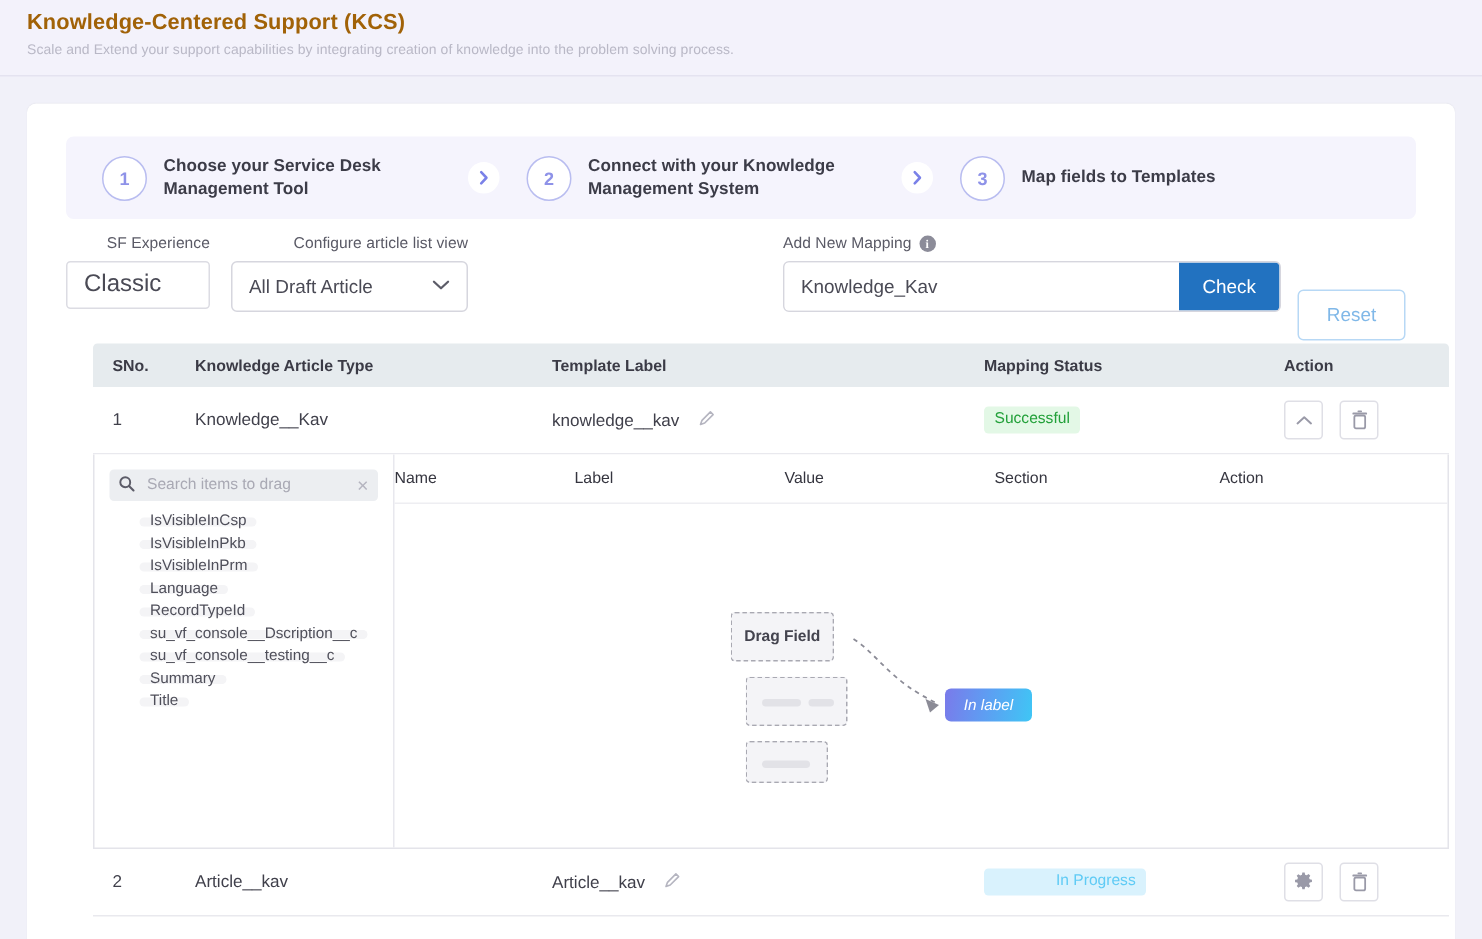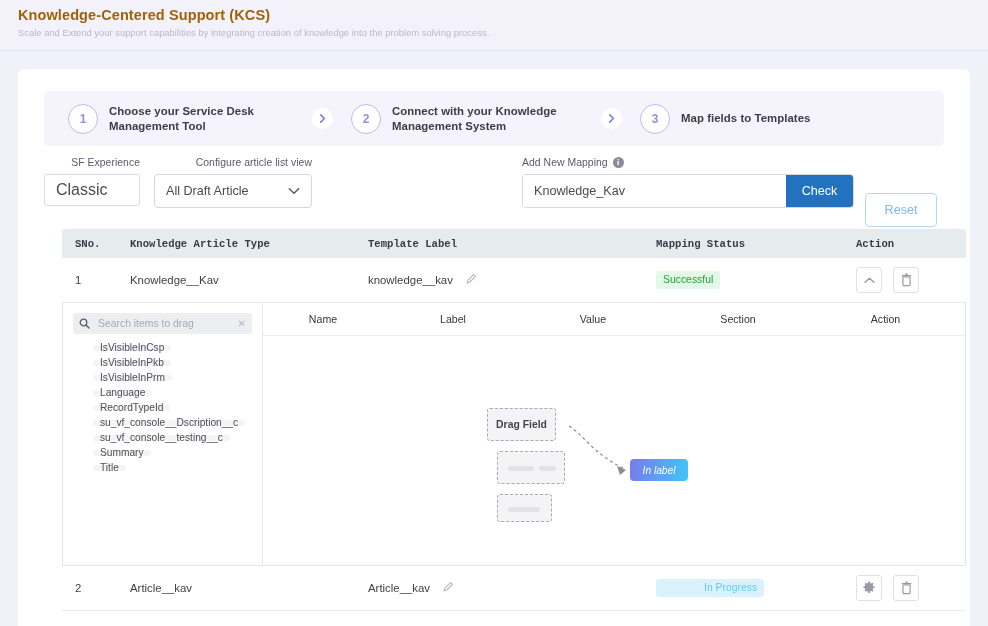--- a/index.html
+++ b/index.html
@@ -183,21 +183,20 @@
     width: 904px;
   }
   .thead {
     display: flex; align-items: center;
     height: 29px;
     background: #e6ebee;
     font-size: 10.6px;
     font-weight: bold;
     color: #3b3b46;
     border-radius: 3px 3px 0 0;
-    font-family: Liberation Mono, monospace;
   }
   .c-sno    { width: 68px; padding-left: 13px; }
   .c-type   { width: 238px; }
   .c-label  { width: 288px; }
   .c-status { width: 200px; }
   .c-action { width: 110px; }
 
   .trow {
     display: flex; align-items: center;
     height: 45px;
@@ -284,21 +283,21 @@
   .drag-row { display: block; line-height: 0; }
 
   .panel-right { flex: 1; position: relative; }
   .sub-thead {
     display: flex; align-items: center;
     height: 33px;
     border-bottom: 1px solid #eeeef2;
     font-size: 10.6px;
     color: #35353f;
   }
-  .sub-thead div { text-align: center; }
+  .sub-thead div { }
   .s-name { width: 120px; }
   .s-label { width: 140px; }
   .s-value { width: 140px; }
   .s-section { width: 150px; }
   .s-action { width: 145px; }
 
   .canvas { position: relative; height: 228px; }
   .ph {
     position: absolute;
     border: 1px dashed #a9a9b2;

